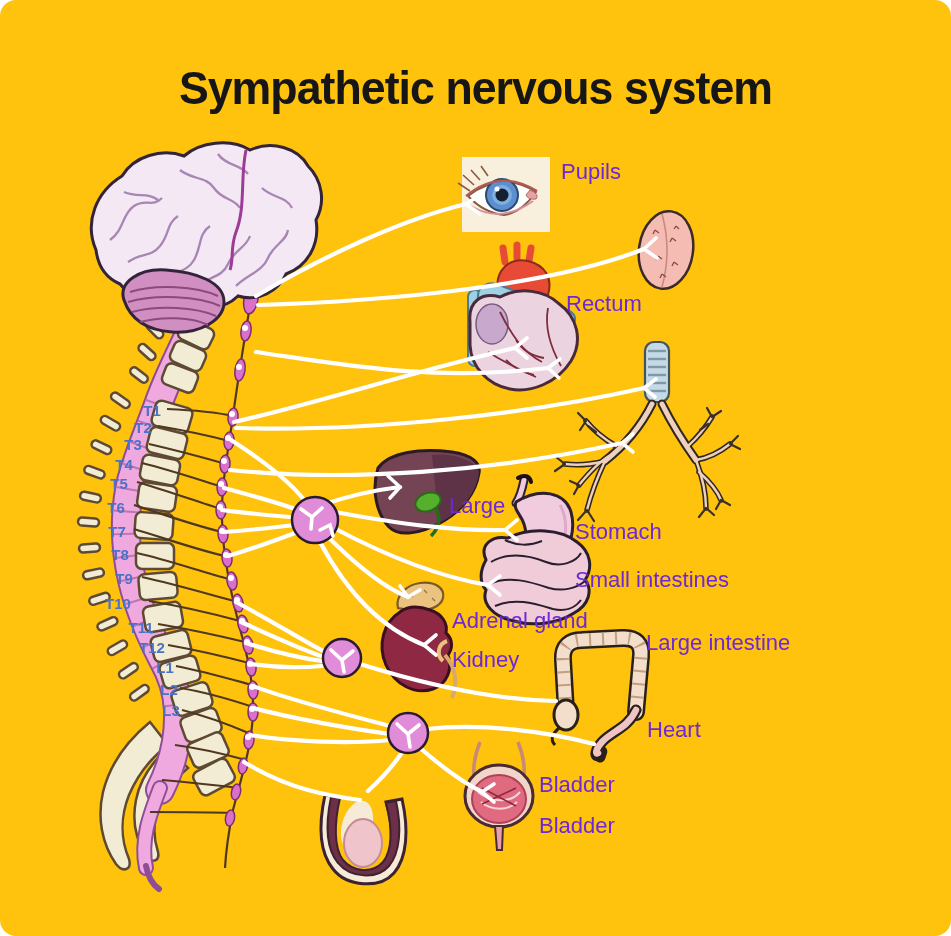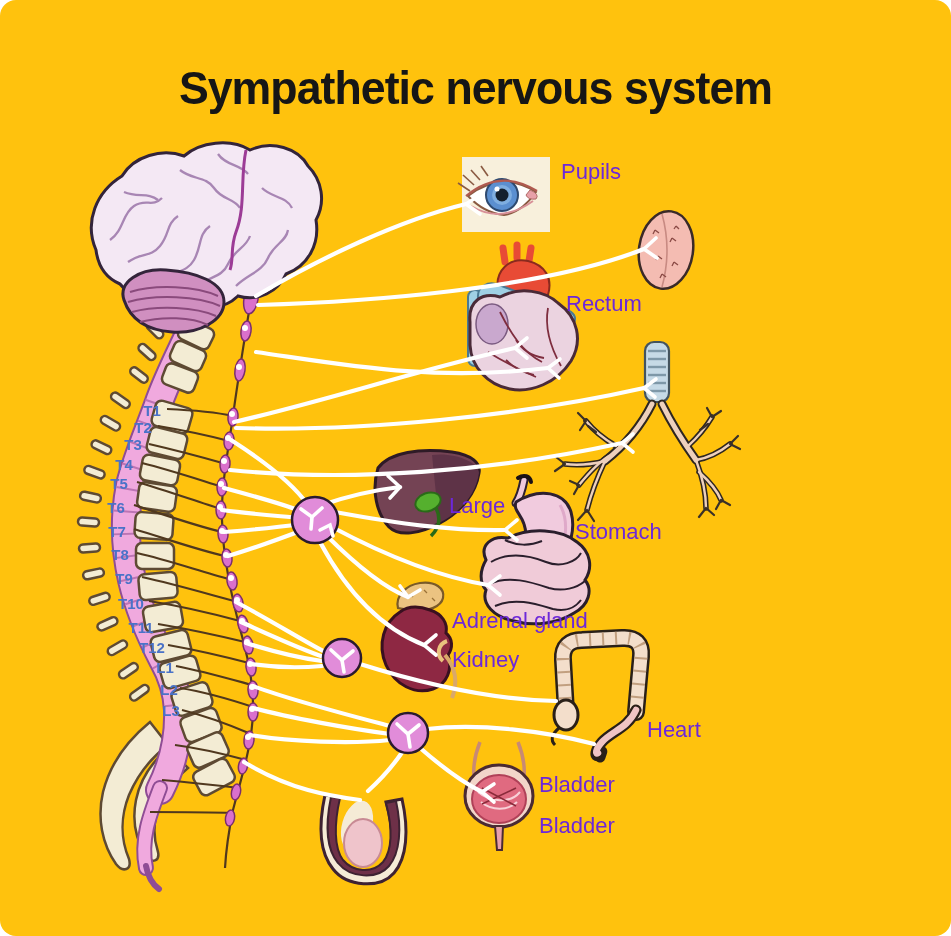--- a/index.html
+++ b/index.html
@@ -420,31 +420,33 @@
   <div>
     <div class="seg" style="left:152px;top:410px">T1</div>
     <div class="seg" style="left:143px;top:427px">T2</div>
     <div class="seg" style="left:133px;top:444px">T3</div>
     <div class="seg" style="left:124px;top:464px">T4</div>
     <div class="seg" style="left:119px;top:483px">T5</div>
     <div class="seg" style="left:116px;top:507px">T6</div>
     <div class="seg" style="left:117px;top:531px">T7</div>
     <div class="seg" style="left:120px;top:554px">T8</div>
     <div class="seg" style="left:124px;top:578px">T9</div>
-    <div class="seg" style="left:131px;top:603px">T10</div>
+    <div class="seg" style="left:118px;top:603px">T10</div>
     <div class="seg" style="left:141px;top:627px">T11</div>
     <div class="seg" style="left:152px;top:647px">T12</div>
     <div class="seg" style="left:165px;top:667px">L1</div>
     <div class="seg" style="left:169px;top:689px">L2</div>
     <div class="seg" style="left:171px;top:710px">L3</div>
   </div>
 
   <div class="organ-label" style="left:561px;top:159px">Pupils</div>
   <div class="organ-label" style="left:566px;top:291px">Rectum</div>
   <div class="organ-label" style="left:449px;top:493px">Large</div>
   <div class="organ-label" style="left:575px;top:519px">Stomach</div>
+  <div class="organ-label" style="left:575px;top:567px">Small intestines</div>
   <div class="organ-label" style="left:452px;top:608px">Adrenal gland</div>
   <div class="organ-label" style="left:452px;top:647px">Kidney</div>
+  <div class="organ-label" style="left:646px;top:630px">Large intestine</div>
   <div class="organ-label" style="left:647px;top:717px">Heart</div>
   <div class="organ-label" style="left:539px;top:772px">Bladder</div>
   <div class="organ-label" style="left:539px;top:813px">Bladder</div>
 
 </div>
 
 </body></html>

